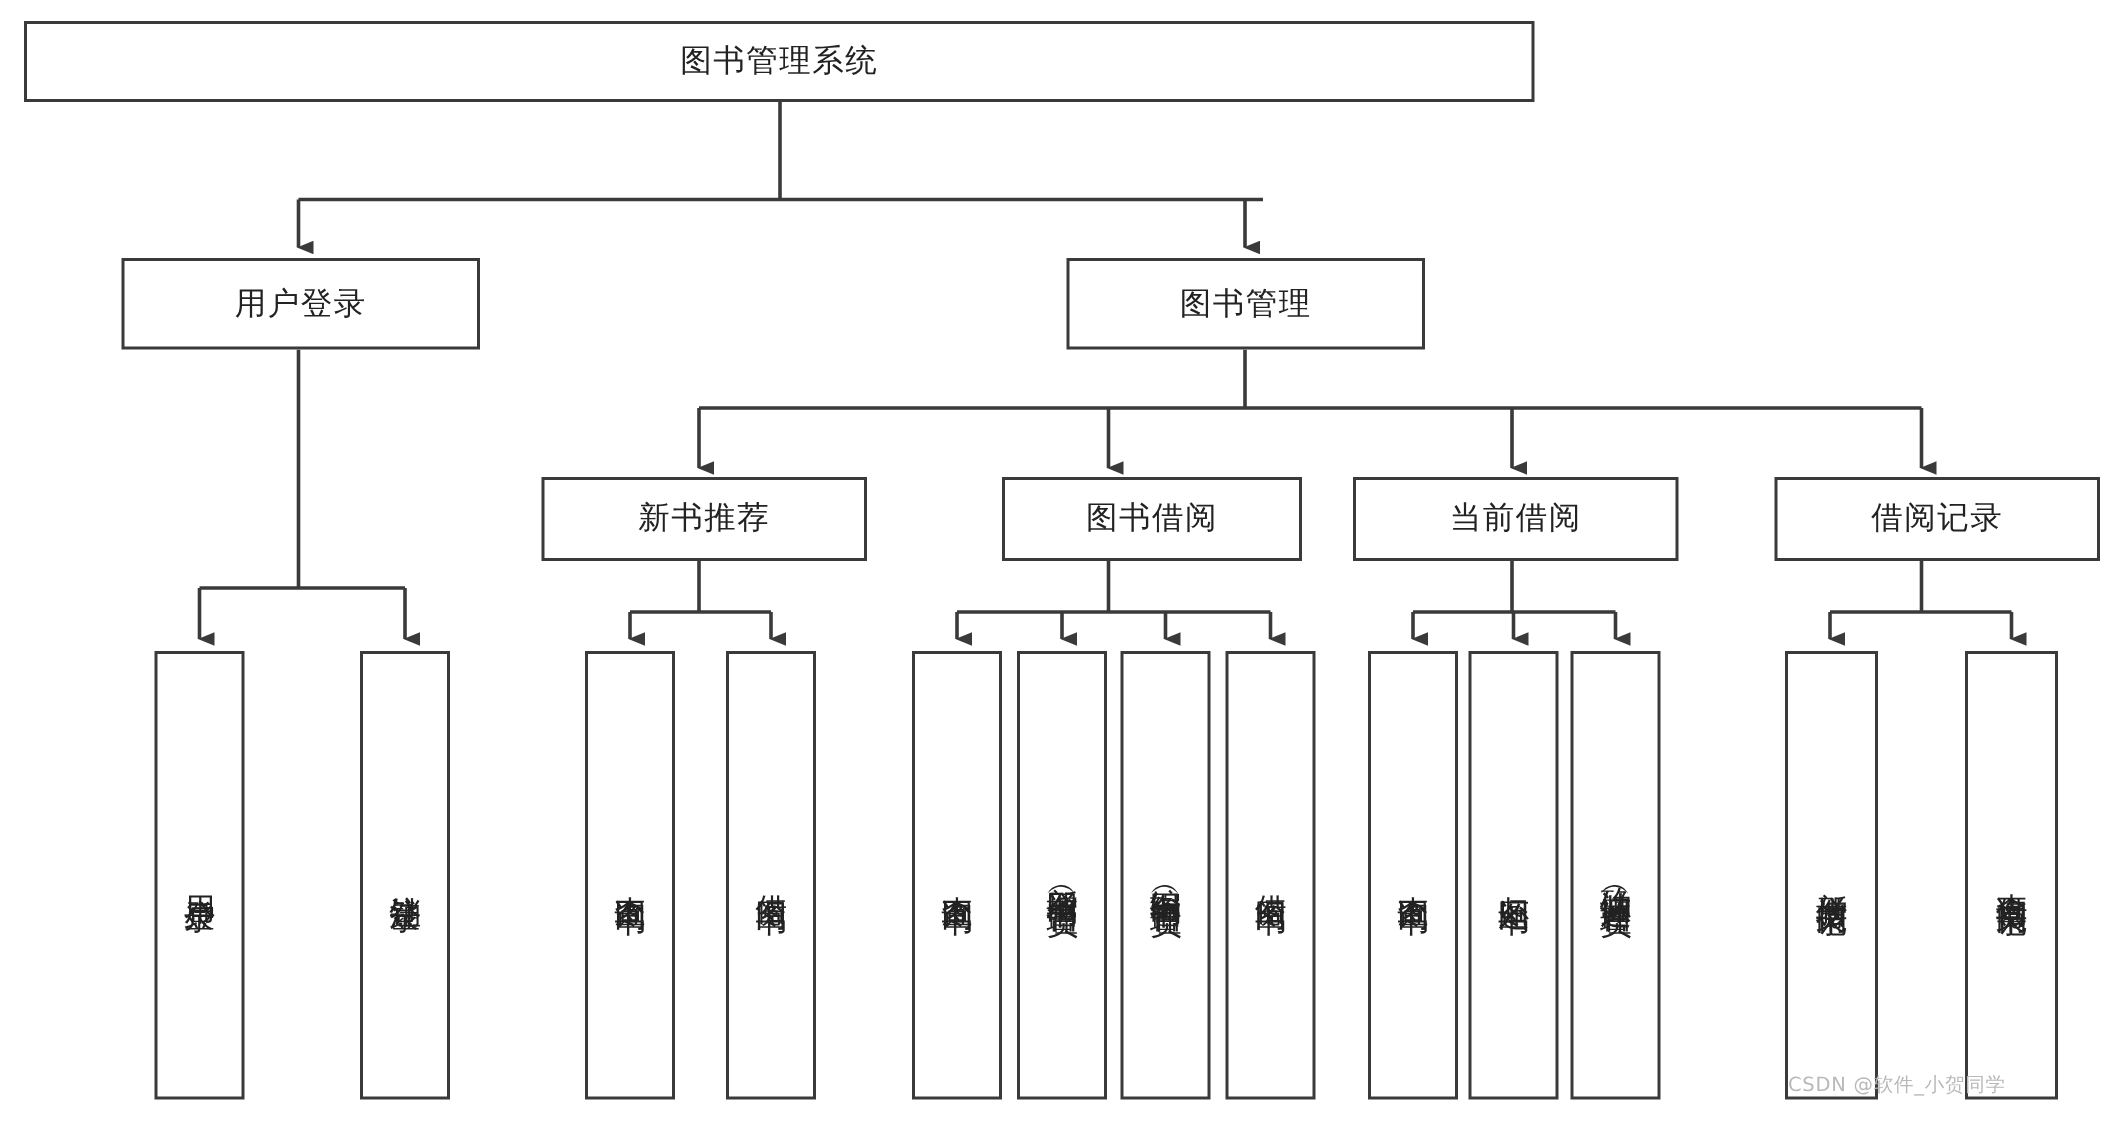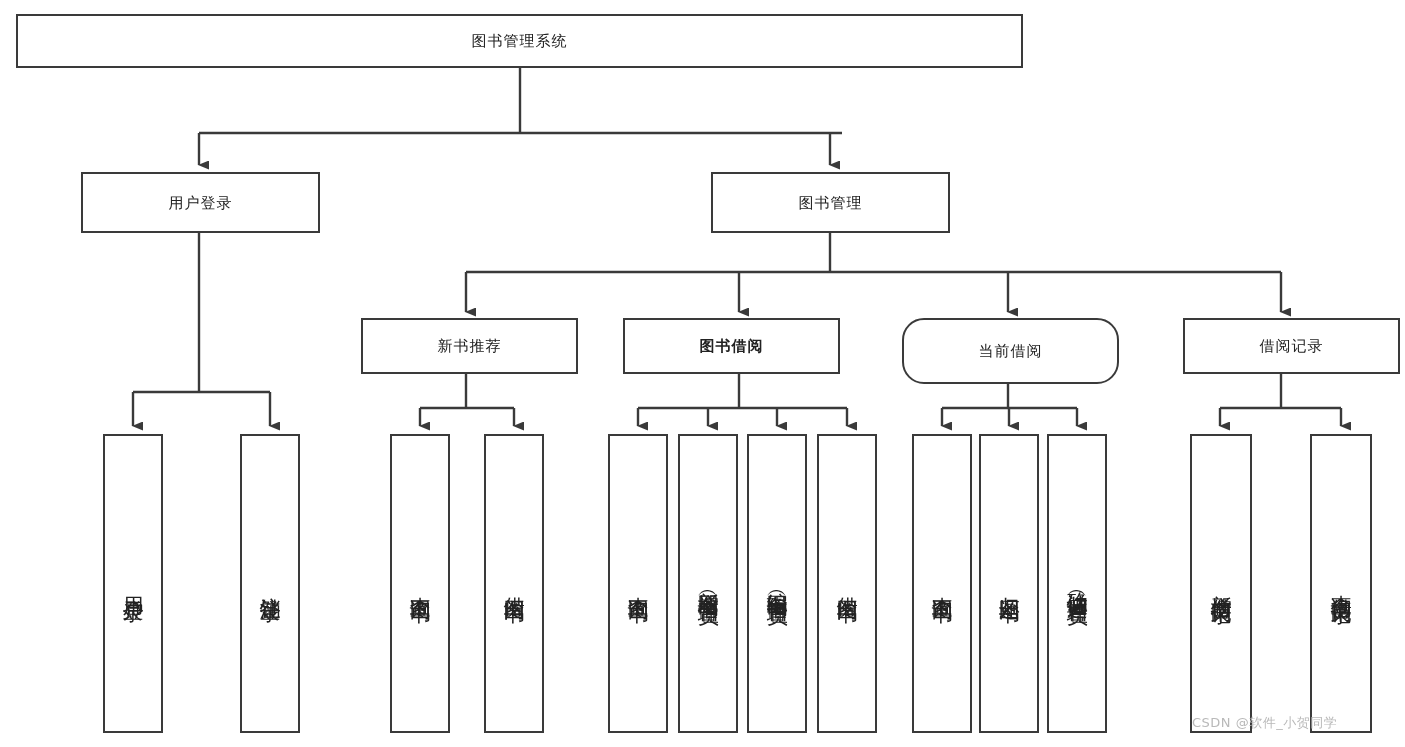--- a/index.html
+++ b/index.html
@@ -30,21 +30,21 @@
     position: absolute;
     box-sizing: border-box;
     background: #ffffff;
     border: 2px solid #3a3a3a;
     display: flex;
     align-items: center;
     justify-content: center;
     color: #222222;
   }
   .node.horiz {
-    font-size: 15px;
+    font-size: 21px;
     letter-spacing: 1px;
     line-height: 1.2;
     align-items: center;
   }
   .node.vert {
     writing-mode: vertical-rl;
     text-orientation: upright;
     font-size: 21px;
     line-height: 1.25;
     letter-spacing: 2px;
@@ -135,24 +135,24 @@
   <div class="node horiz" style="left:81px; top:172px; width:239px; height:61px;">
     <span class="label">用户登录</span>
   </div>
   <div class="node horiz" style="left:711px; top:172px; width:239px; height:61px;">
     <span class="label">图书管理</span>
   </div>
 
   <div class="node horiz" style="left:361px; top:318px; width:217px; height:56px;">
     <span class="label">新书推荐</span>
   </div>
-  <div class="node horiz" style="left:623px; top:318px; width:217px; height:56px;font-weight:bold;">
+  <div class="node horiz" style="left:668px; top:318px; width:200px; height:56px;">
     <span class="label">图书借阅</span>
   </div>
-  <div class="node horiz" style="left:902px; top:318px; width:217px; height:66px;border-radius:22px;">
+  <div class="node horiz" style="left:902px; top:318px; width:217px; height:56px;">
     <span class="label">当前借阅</span>
   </div>
   <div class="node horiz" style="left:1172px; top:318px; width:217px; height:56px;margin-left:11px;">
     <span class="label">借阅记录</span>
   </div>
 
   <div class="node vert" style="left:103px; top:434px; width:60px; height:299px;">
     <span class="label">用户登录</span>
   </div>
   <div class="node vert" style="left:240px; top:434px; width:60px; height:299px;">

